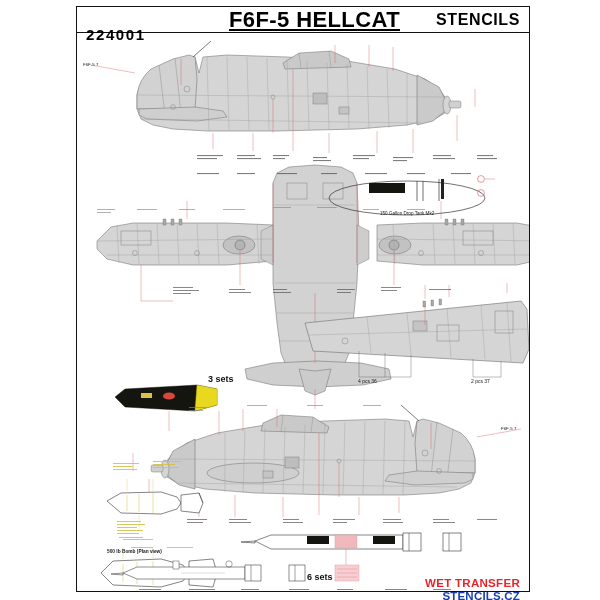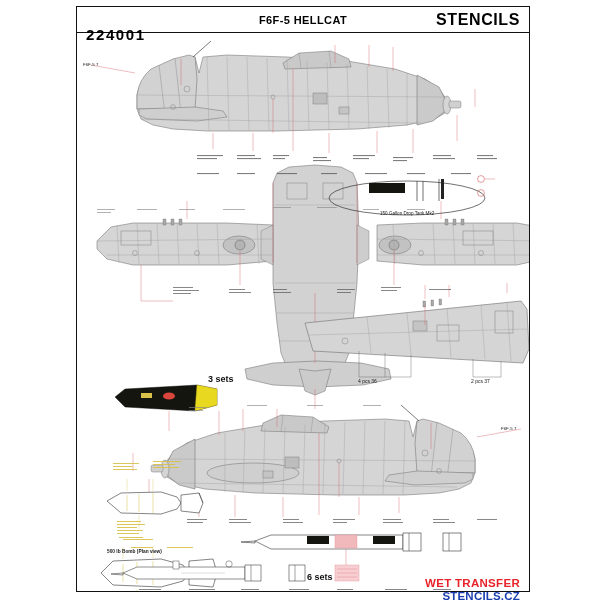--- a/index.html
+++ b/index.html
@@ -7,21 +7,21 @@
   body{width:600px;height:600px;overflow:hidden;
        font-family:"Liberation Sans", sans-serif;}
   #sheet{position:absolute;left:0;top:0;width:600px;height:600px;background:#fff;}
   .frame{position:absolute;left:76px;top:6px;width:454px;height:586px;
          border:1.6px solid #111;box-sizing:border-box;background:#fff;}
   .hdr{position:absolute;left:0;top:0;width:100%;height:26px;
        border-bottom:1.6px solid #111;box-sizing:border-box;
        display:flex;align-items:center;}
   .hdr .cell{font-weight:bold;color:#000;letter-spacing:.5px;}
   .hdr .code{flex:0 0 120px;padding-left:9px;font-size:15px;letter-spacing:1.6px;margin-top:29px;}
-  .hdr .title{flex:1;text-align:center;font-size:11px;letter-spacing:.4px;}
+  .hdr .title{flex:1;text-align:right;font-size:22px;letter-spacing:.4px;text-decoration:underline;}
   .hdr .sten{flex:0 0 120px;text-align:right;padding-right:9px;font-size:16px;letter-spacing:.6px;}
   .canvas{position:absolute;left:0;top:26px;width:100%;height:558px;}
   svg.art{position:absolute;left:0;top:0;width:452px;height:558px;display:block;}
   .cap{position:absolute;font-size:4.4px;color:#1a1a1a;white-space:nowrap;}
   .setlbl{position:absolute;font-size:9px;font-weight:bold;color:#111;white-space:nowrap;}
   .brand{position:absolute;right:9px;text-align:right;font-weight:bold;line-height:1.12;}
   .brand .wt{font-size:11.5px;color:#e8232a;letter-spacing:.3px;}
   .brand .hg{font-size:11.5px;color:#1b3fae;letter-spacing:.2px;}
 </style>
 </head>

